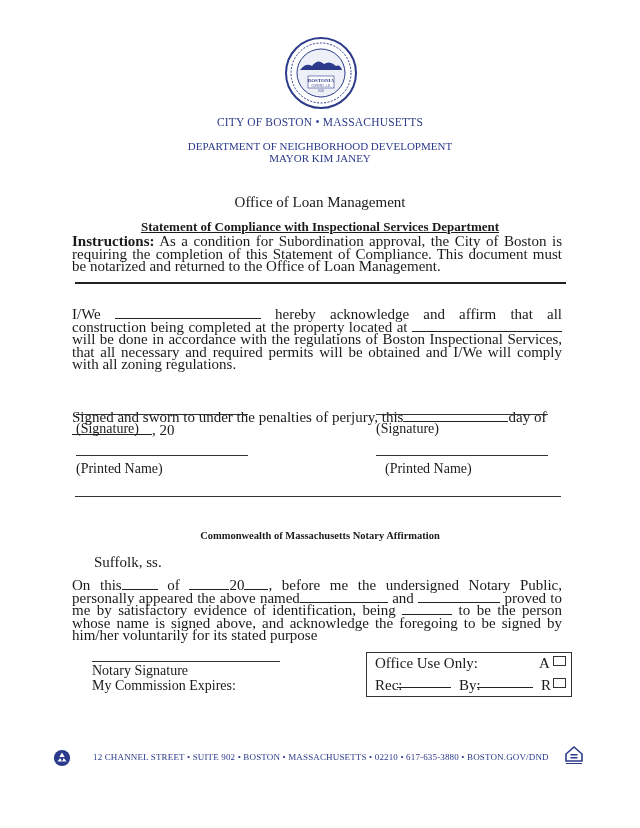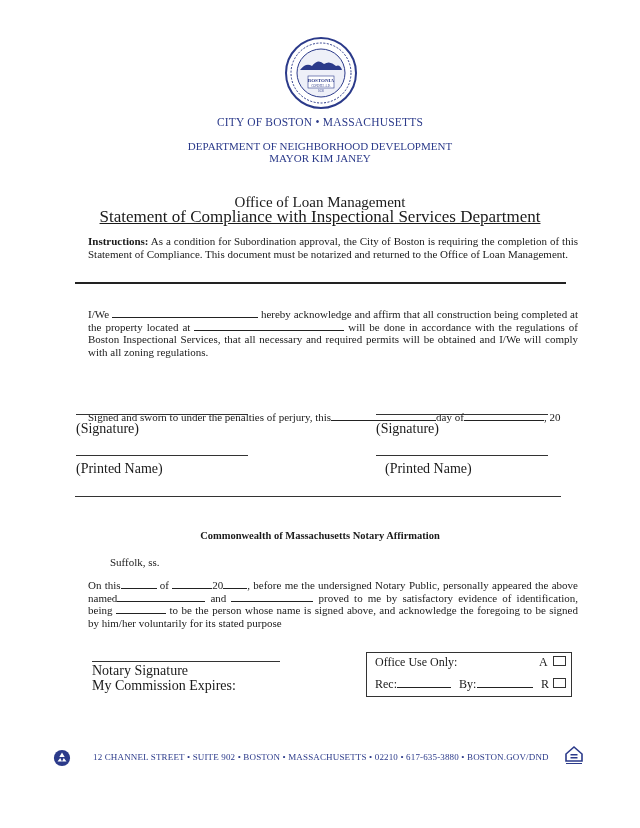--- a/index.html
+++ b/index.html
@@ -8,38 +8,38 @@
     font-family: "Liberation Serif", "DejaVu Serif", serif; color: #1a1a1a;
   }
   .abs { position: absolute; }
   .center { left: 0; width: 640px; text-align: center; }
   .blue { color: #2b3a8a; }
   .seal { left: 284px; top: 36px; width: 74px; height: 74px; }
   .city { top: 116px; font-size: 11.5px; letter-spacing: 0.2px; }
   .dept { top: 140px; font-size: 11px; }
   .mayor { top: 152px; font-size: 11px; font-weight: normal; }
   .office { top: 194px; font-size: 15px; }
-  .stmt { top: 207px; font-size: 17px; font-weight: normal; text-decoration: underline; }
-  .para { left: 88px; width: 490px; font-size: 11px; line-height: 12.6px; text-align: justify; }
+  .stmt { top: 219px; font-size: 13px; font-weight: bold; text-decoration: underline; }
+  .para { left: 72px; width: 490px; font-size: 15px; line-height: 12.6px; text-align: justify; }
   .instr { top: 235px; }
   .rule-thick { left: 75px; top: 282px; width: 491px; height: 2px; background: #222; }
   .ack { top: 308px; }
   .sworn { top: 369px; margin-top: 42px; }
   .blank { display: inline-block; border-bottom: 1px solid #222; height: 9px; vertical-align: baseline; }
   .sigline { height: 1px; background: #333; }
   .label { font-size: 14px; }
   .rule-thin { left: 75px; top: 496px; width: 486px; height: 1px; background: #333; }
   .notary-title { top: 530px; font-size: 10.5px; font-weight: bold; }
   .suffolk { top: 556px; margin-left: 22px; }
   .ontthis { top: 579px; }
   .office-box {
     left: 366px; top: 652px; width: 204px; height: 43px;
     border: 1px solid #333;
   }
-  .office-box .t { position: absolute; font-size: 12px; }
+  .office-box .t { position: absolute; font-size: 15px; }
   .chk { position: absolute; width: 11px; height: 8px; border: 1px solid #333; }
   .footer { top: 752px; left: 93px; font-size: 9px; letter-spacing: 0.15px; }
   .recycle { left: 53px; top: 749px; width: 18px; height: 18px; }
   .eho { left: 563px; top: 744px; width: 22px; height: 22px; }
 </style>
 </head>
 <body>
 
 <svg class="abs seal" viewBox="0 0 74 74">
   <circle cx="37" cy="37" r="35" fill="none" stroke="#2b3a8a" stroke-width="2"></circle>

